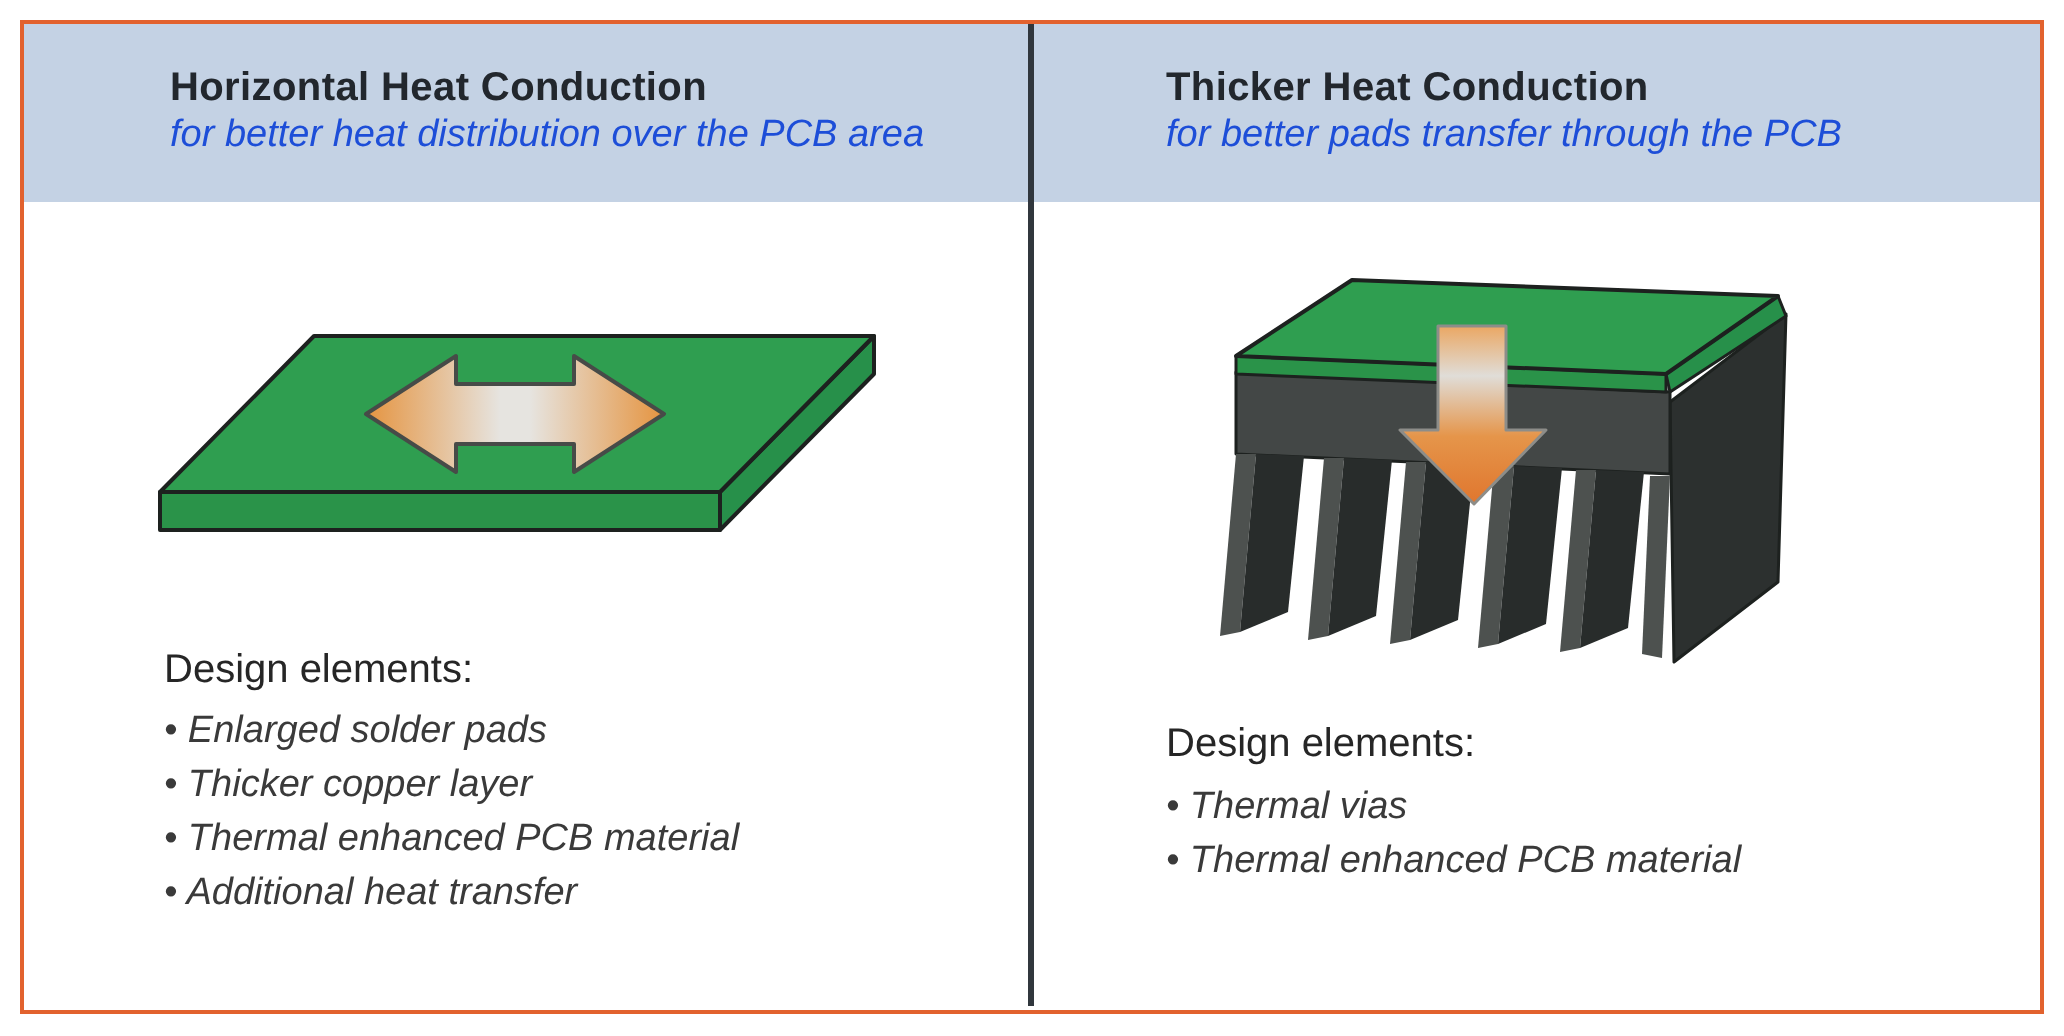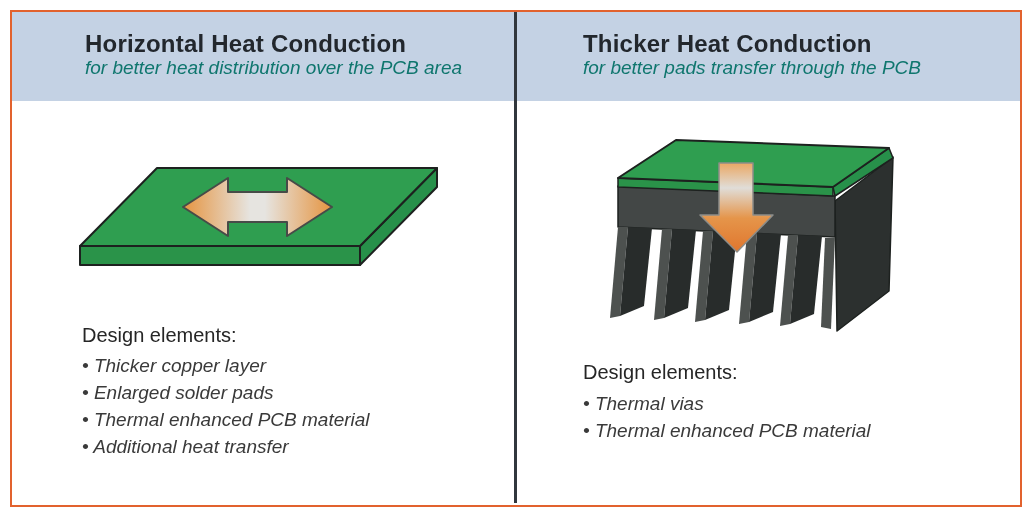--- a/index.html
+++ b/index.html
@@ -3,22 +3,22 @@
 <meta charset="utf-8">
 <style>
   html,body{margin:0;padding:0;background:#ffffff;}
   body{width:1032px;height:518px;font-family:"Liberation Sans",sans-serif;}
   .page{position:relative;width:1032px;height:518px;background:#fff;overflow:hidden;}
   .abs{position:absolute;}
   .frame{left:10px;top:10px;width:1008px;height:493px;border:2px solid #e2622e;background:transparent;}
   .band{left:12px;top:12px;width:1008px;height:89px;background:#c4d2e4;}
   .divider{left:514px;top:12px;width:3px;height:491px;background:#31373d;}
   .illus{left:0;top:0;width:1032px;height:518px;pointer-events:none;}
-  .panel-title{font-size:24px;font-weight:600;color:#22272d;line-height:24px;letter-spacing:.2px;white-space:nowrap;}
-  .panel-sub{font-size:19px;font-style:italic;color:#0f766e;line-height:24px;white-space:nowrap;}
+  .panel-title{font-size:20px;font-weight:600;color:#22272d;line-height:24px;letter-spacing:.2px;white-space:nowrap;}
+  .panel-sub{font-size:19px;font-style:italic;color:#1d4ed8;line-height:24px;white-space:nowrap;}
   .design-heading{font-size:20px;font-weight:400;color:#262626;line-height:24px;white-space:nowrap;}
   .bullets{list-style:none;margin:0;padding:0;font-size:19px;font-style:italic;color:#3a3a3a;line-height:27px;}
   .bullets li{white-space:nowrap;}
   .p0-title{left:85px;top:32px;} .p0-sub{left:85px;top:56px;}
   .p1-title{left:583px;top:32px;} .p1-sub{left:583px;top:56px;}
   .p0-heading{left:82px;top:323px;} .p0-list{left:82px;top:352px;}
   .p1-heading{left:583px;top:360px;} .p1-list{left:583px;top:390px;}
 </style>
 </head>
 <body>
@@ -83,22 +83,22 @@
   </svg>
 
   <div class="abs panel-title p0-title">Horizontal Heat Conduction</div>
   <div class="abs panel-sub p0-sub">for better heat distribution over the PCB area</div>
 
   <div class="abs panel-title p1-title">Thicker Heat Conduction</div>
   <div class="abs panel-sub p1-sub">for better pads transfer through the PCB</div>
 
   <div class="abs design-heading p0-heading">Design elements:</div>
   <ul class="abs bullets p0-list">
+    <li>• Enlarged solder pads</li>
     <li>• Thicker copper layer</li>
-    <li>• Enlarged solder pads</li>
     <li>• Thermal enhanced PCB material</li>
     <li>• Additional heat transfer</li>
   </ul>
 
   <div class="abs design-heading p1-heading">Design elements:</div>
   <ul class="abs bullets p1-list">
     <li>• Thermal vias</li>
     <li>• Thermal enhanced PCB material</li>
   </ul>
 

